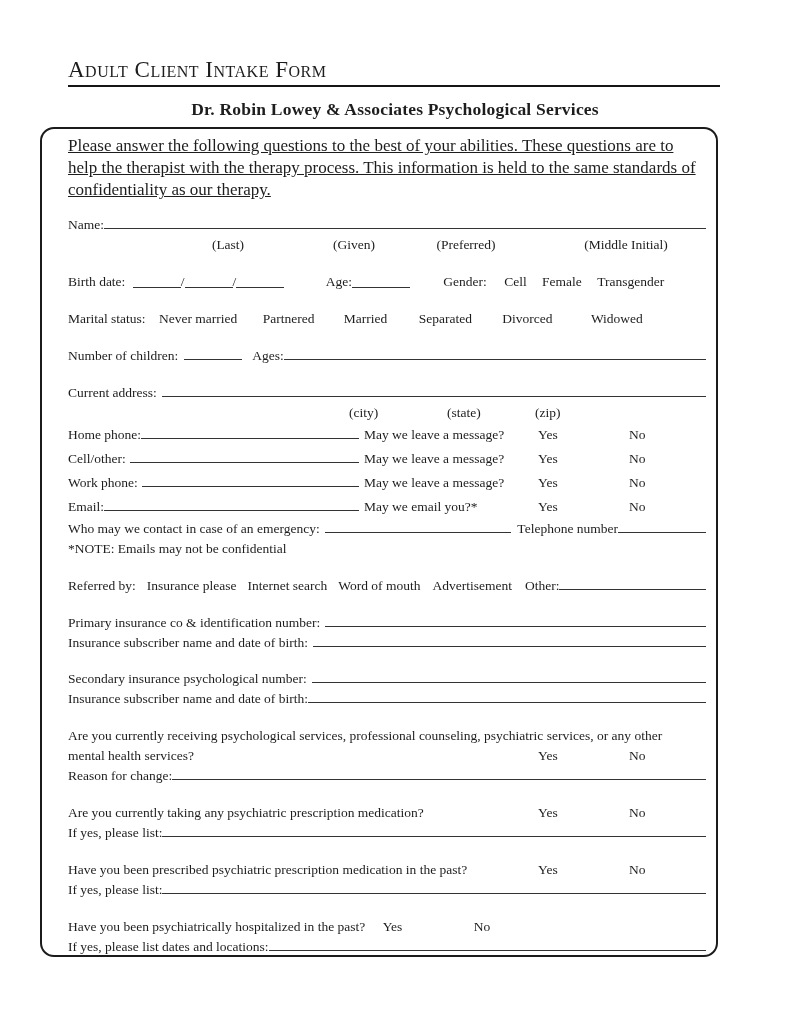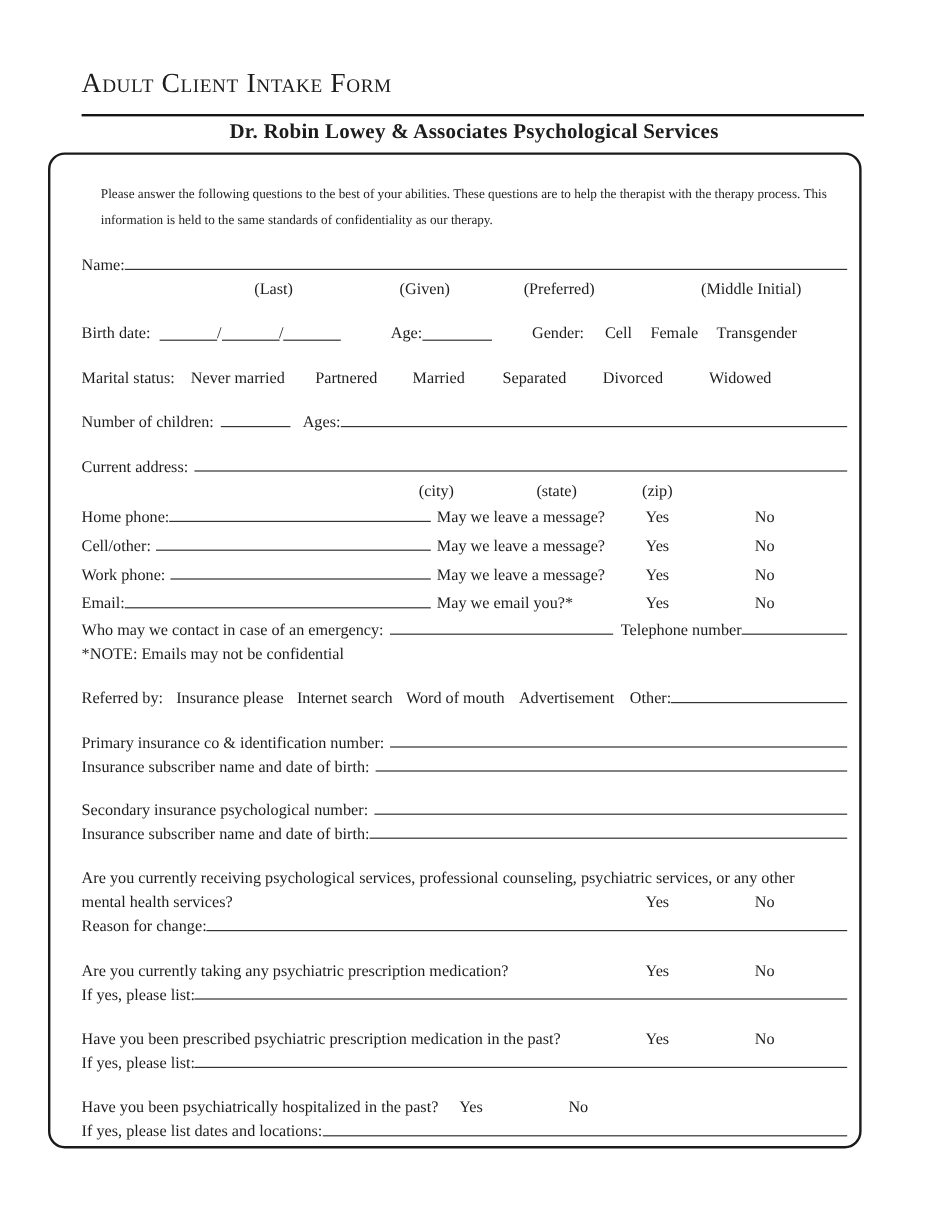--- a/index.html
+++ b/index.html
@@ -4,32 +4,32 @@
 <style>
   html,body{margin:0;padding:0;background:#e8e8e8;}
   .page{
     position:relative;width:790px;height:1022px;background:#ffffff;
     font-family:"Liberation Serif","DejaVu Serif",serif;color:#1d1d1d;
     margin:0 auto;overflow:hidden;
   }
   .form-header{
     position:absolute;left:68px;top:57px;width:652px;
     font-variant:small-caps;font-size:23px;letter-spacing:0.5px;
-    border-bottom:2.5px solid #151515;padding-bottom:12px;
+    border-bottom:2.5px solid #151515;padding-bottom:2px;
   }
   .practice-title{
     position:absolute;left:0;top:99px;width:790px;text-align:center;
     font-weight:bold;font-size:17.5px;letter-spacing:0.2px;
   }
   .form-box{
     position:absolute;left:40px;top:127px;width:678px;height:830px;
     box-sizing:border-box;border:2px solid #1b1b1b;border-radius:14px;
     padding:6px 10px 0 26px;font-size:13.5px;
   }
-  .intro{line-height:22px;font-size:11px;margin:16px;}
+  .intro{line-height:22px;font-size:17px;margin:0;text-decoration:underline;}
   .row{line-height:20px;white-space:nowrap;}
   .frow{display:flex;align-items:baseline;}
   .ph{line-height:24px;}
   .mt{margin-top:17px;}
   .mt14{margin-top:14px;}
   .rel{position:relative;height:20px;}
   .abs{position:absolute;top:0;}
   .ctr{transform:translateX(-50%);}
   .bl{display:inline-block;height:12px;border-bottom:1px solid #333;margin-bottom:-2px;}
   .blf{flex:1 1 auto;height:12px;border-bottom:1px solid #333;margin-bottom:-2px;}

